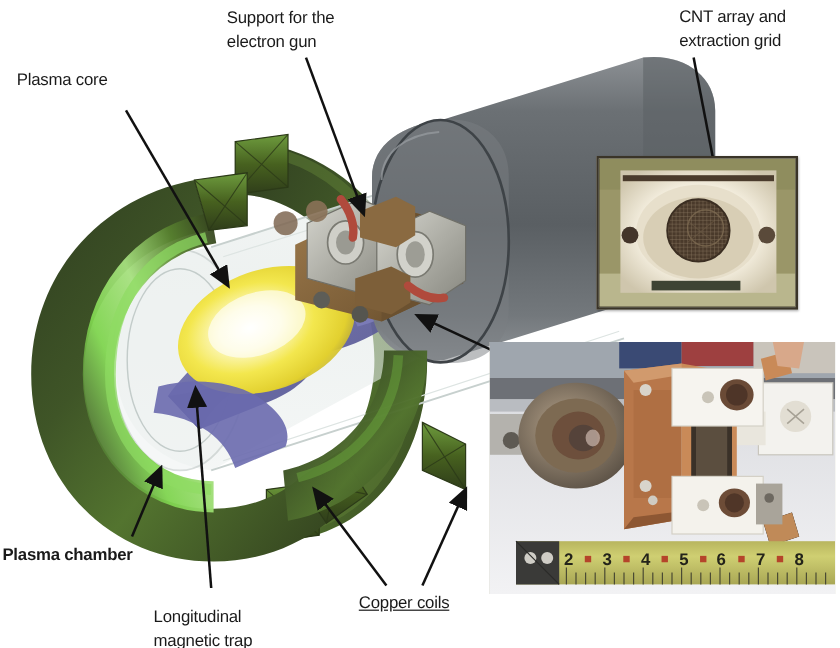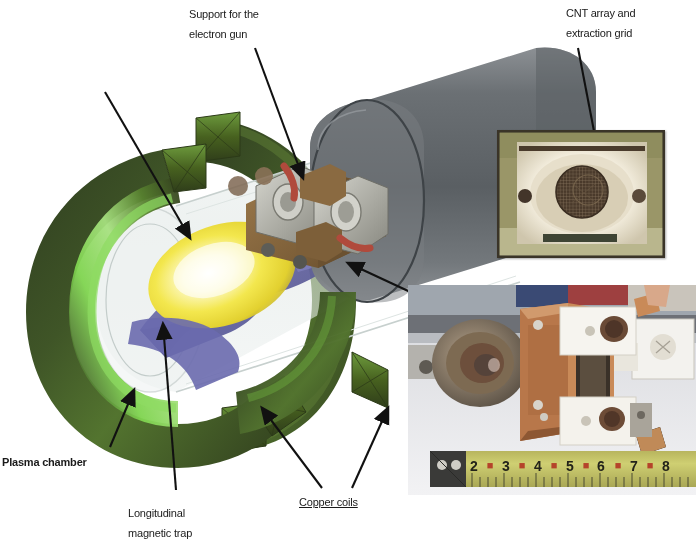--- a/index.html
+++ b/index.html
@@ -11,21 +11,21 @@
     position: relative;
     width: 700px;
     height: 540px;
     background: #ffffff;
     overflow: hidden;
     font-family: "Liberation Sans", sans-serif;
   }
   .label {
     position: absolute;
     color: #1a1a1a;
-    font-size: 11px;
+    font-size: 14px;
     line-height: 20px;
     font-family: "Liberation Sans", sans-serif;
     white-space: pre-line;
     letter-spacing: -0.2px;
   }
   .svg-layer {
     position: absolute;
     left: 0;
     top: 0;
     width: 700px;
@@ -365,20 +365,21 @@
           <text x="178" y="184">■</text>
           <text x="210" y="184">■</text>
           <text x="242" y="184">■</text>
         </g>
       </g>
 
       <path d="M236,0 L262,0 L258,22 L240,20 Z" fill="#d8a88a"></path>
     </svg>
   </div>
 
+  <div class="label" style="left:14px; top:56px;">Plasma core</div>
 
   <div class="label" style="left:189px; top:4px;">Support for the
 electron gun</div>
 
   <div class="label" style="left:566px; top:3px;">CNT array and
 extraction grid</div>
 
   <div class="label" style="left:2px; top:452px;font-weight:bold;">Plasma chamber</div>
 
   <div class="label" style="left:128px; top:488px;margin-top:15px;">Longitudinal

